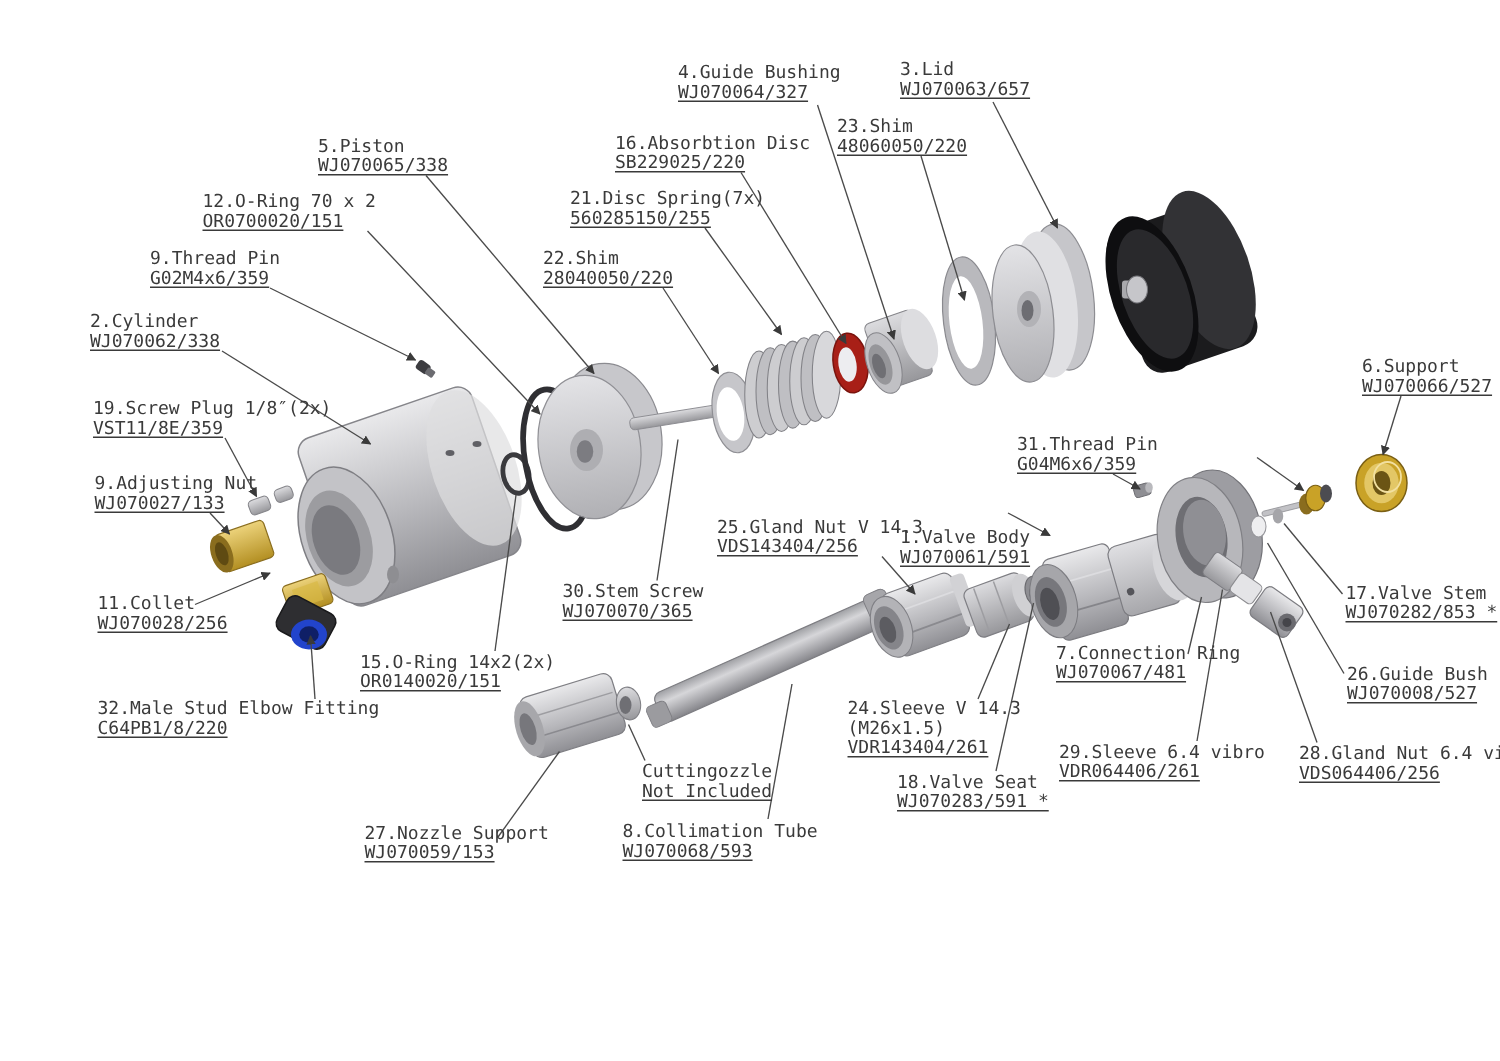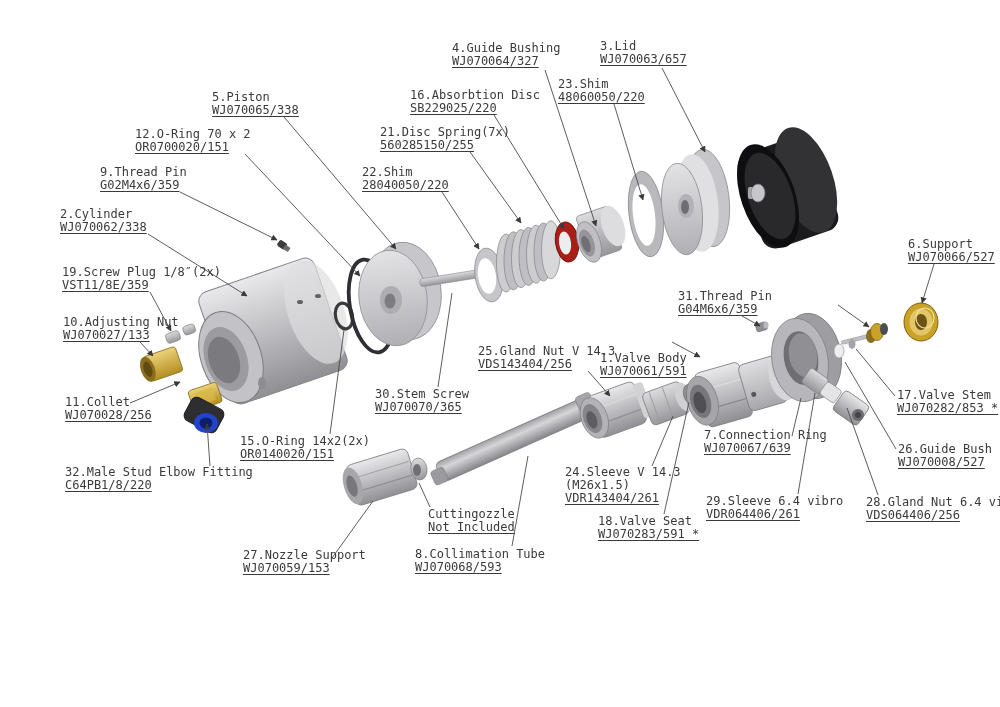--- a/index.html
+++ b/index.html
@@ -326,21 +326,21 @@
       </div>
       <div class="plabel" style="left: 60px; top: 208px;">
         <div class="pline">2.Cylinder</div>
         <div class="pline u">WJ070062/338</div>
       </div>
       <div class="plabel" style="left: 62px; top: 266px;">
         <div class="pline">19.Screw Plug 1/8″(2x)</div>
         <div class="pline u">VST11/8E/359</div>
       </div>
       <div class="plabel" style="left: 63px; top: 316px;">
-        <div class="pline">10.Adjusting Nut</div>
+        <div class="pline">9.Adjusting Nut</div>
         <div class="pline u">WJ070027/133</div>
       </div>
       <div class="plabel" style="left: 65px; top: 396px;">
         <div class="pline">11.Collet</div>
         <div class="pline u">WJ070028/256</div>
       </div>
       <div class="plabel" style="left: 65px; top: 466px;">
         <div class="pline">32.Male Stud Elbow Fitting</div>
         <div class="pline u">C64PB1/8/220</div>
       </div>
@@ -379,21 +379,21 @@
       <div class="plabel" style="left: 866px; top: 496px;">
         <div class="pline">28.Gland Nut 6.4 vibro</div>
         <div class="pline u">VDS064406/256</div>
       </div>
       <div class="plabel" style="left: 706px; top: 495px;">
         <div class="pline">29.Sleeve 6.4 vibro</div>
         <div class="pline u">VDR064406/261</div>
       </div>
       <div class="plabel" style="left: 704px; top: 429px;">
         <div class="pline">7.Connection Ring</div>
-        <div class="pline u">WJ070067/639</div>
+        <div class="pline u">WJ070067/481</div>
       </div>
       <div class="plabel" style="left: 598px; top: 515px;">
         <div class="pline">18.Valve Seat</div>
         <div class="pline u">WJ070283/591 *</div>
       </div>
       <div class="plabel" style="left: 565px; top: 466px;">
         <div class="pline">24.Sleeve V 14.3</div>
         <div class="pline">(M26x1.5)</div>
         <div class="pline u">VDR143404/261</div>
       </div>

